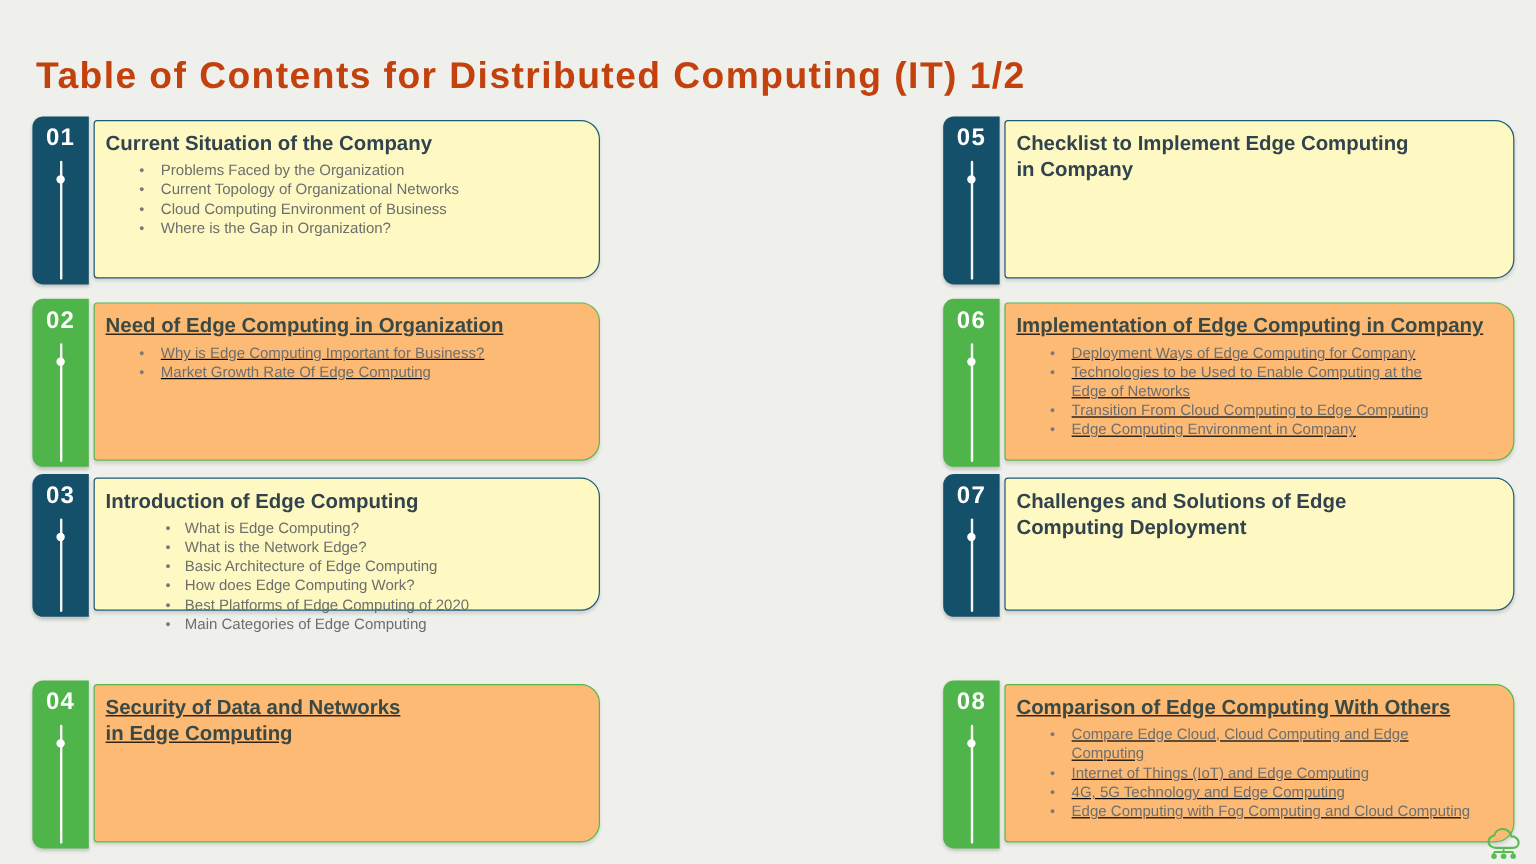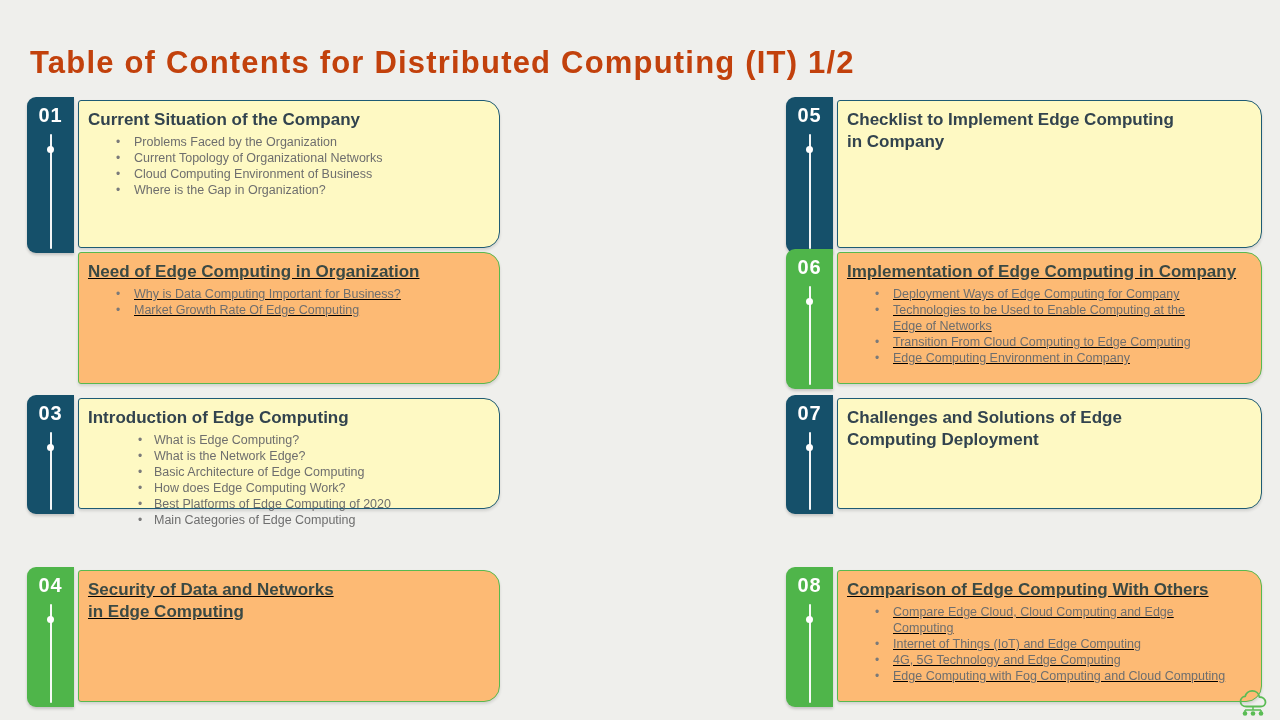--- a/index.html
+++ b/index.html
@@ -11,21 +11,21 @@
   .slide-title {
     position:absolute; left:30px; top:24px;
     font-size:31px; font-weight:bold; color:#c2410c;
     letter-spacing:1.2px;
   }
   .col { position:absolute; top:100px; }
   .col-left  { left:27px;  width:473px; }
   .col-right { left:786px; width:476px; }
 
   .card { position:absolute; left:0; right:0; }
-  .r0 { top:0;     height:148px; }
+  .r0 { top:0;     height:132px; }
   .r1 { top:152px; height:132px; }
   .r2 { top:298px; height:111px; }
   .r3 { top:470px; height:132px;border-radius:26px; }
 
   .badge {
     position:absolute; left:0; top:-3px; bottom:-5px; width:47px;
     border-radius:9px 0 0 9px;
     box-shadow:0 2px 3px rgba(0,0,0,0.18);
   }
   .badge.teal  { background:#15506a; }
@@ -92,24 +92,29 @@
       <ul class="bullets">
         <li>Problems Faced by the Organization</li>
         <li>Current Topology of Organizational Networks</li>
         <li>Cloud Computing Environment of Business</li>
         <li>Where is the Gap in Organization?</li>
       </ul>
     </div>
   </div>
 
   <div class="card r1">
+    <div class="badge green">
+      <span class="num">02</span>
+      <span class="stem"></span>
+      <span class="dot"></span>
+    </div>
     <div class="panel green">
       <div class="card-title">Need of Edge Computing in Organization</div>
       <ul class="bullets">
-        <li>Why is Data Computing Important for Business?</li>
+        <li>Why is Edge Computing Important for Business?</li>
         <li>Market Growth Rate Of Edge Computing</li>
       </ul>
     </div>
   </div>
 
   <div class="card r2">
     <div class="badge teal">
       <span class="num">03</span>
       <span class="stem"></span>
       <span class="dot"></span>

